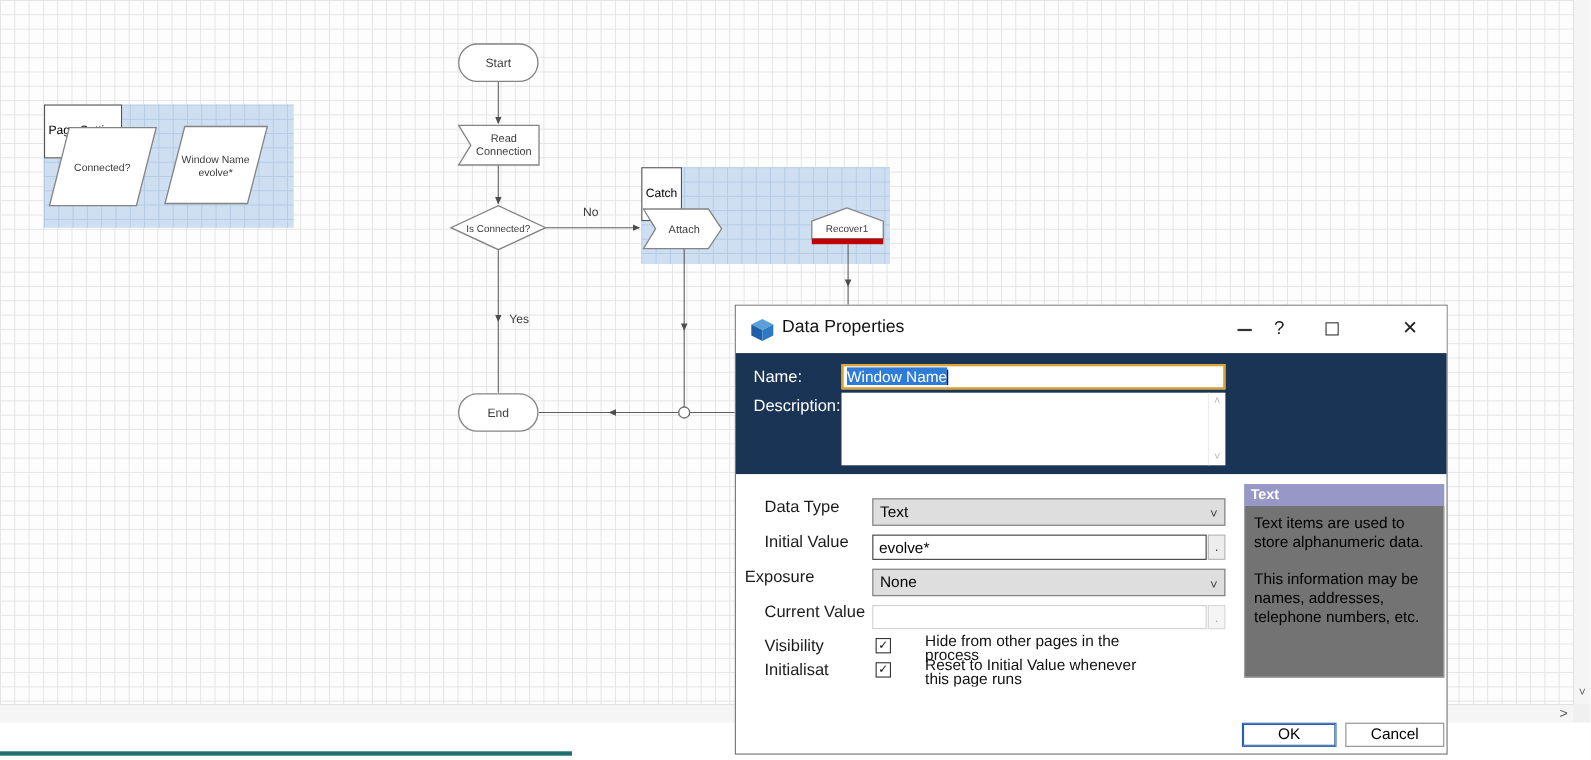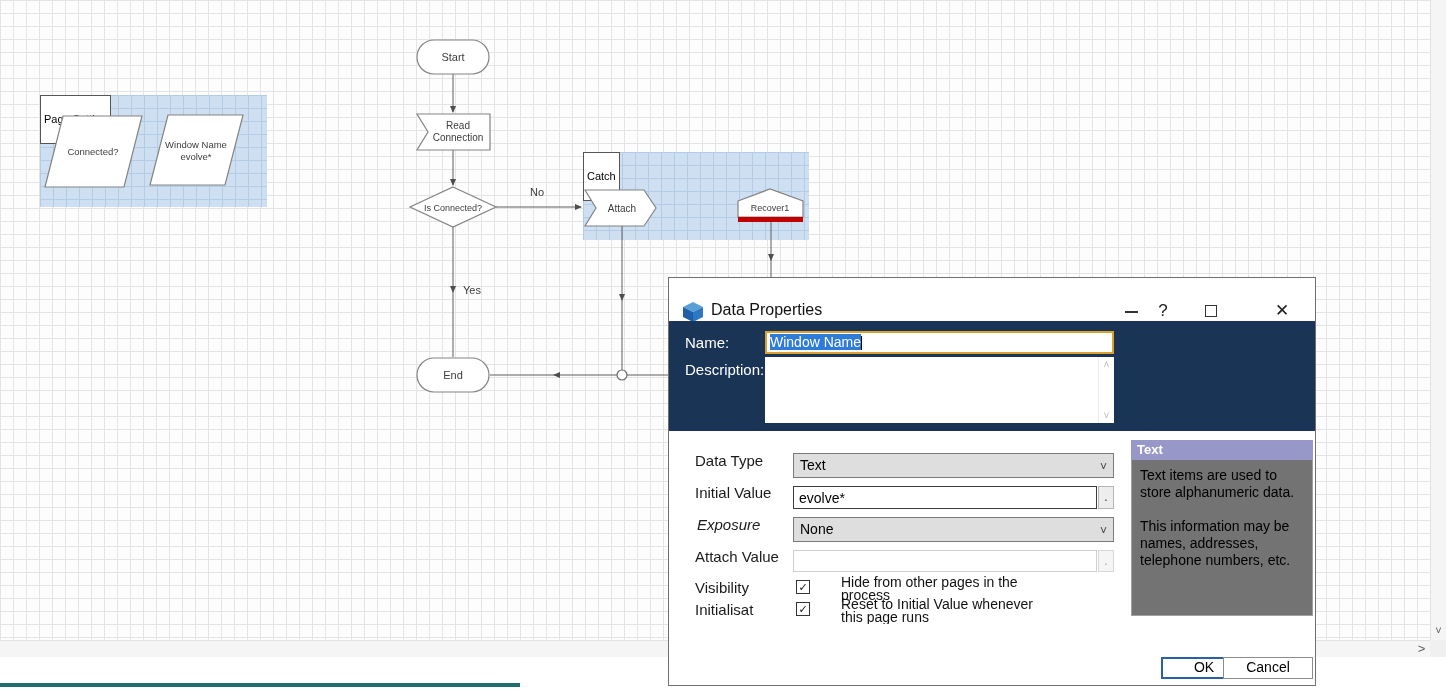--- a/index.html
+++ b/index.html
@@ -39,21 +39,21 @@
   .hscroll .btn { position:absolute; right:0; top:0; width:17px; height:100%; color:#5d5d5d; font-size:13px; text-align:center; line-height:15px; }
   .scroll-corner { position:absolute; right:0; top:640px; width:16px; height:17px; background:#f0f0f0; }
   .status-strip { position:absolute; left:0; top:657px; width:1446px; height:34px; background:#ffffff; }
   .teal-bar { position:absolute; left:0; top:683px; width:520px; height:4px; background:#1f6f6f; }
 
   
   .dialog {
     position:absolute; left:668px; top:277px; width:648px; height:409px;
     background:#ffffff; border:1px solid #707070;
   }
-  .titlebar { position:absolute; left:0; top:12px; width:100%; height:43px; background:#ffffff; }
+  .titlebar { position:absolute; left:0; top:0; width:100%; height:43px; background:#ffffff; }
   .titlebar .app-icon { position:absolute; left:12px; top:10px; width:24px; height:24px; }
   .titlebar .title { position:absolute; left:42px; top:11px; font-size:16px; color:#111; }
   .win-min { position:absolute; left:456px; top:21px; width:13px; height:2px; background:#333; }
   .win-help { position:absolute; left:484px; top:8px; width:20px; height:26px; font-size:17px; color:#222; text-align:center; line-height:26px; }
   .win-max { position:absolute; left:536px; top:15px; width:12px; height:12px; border:1px solid #333; }
   .win-close { position:absolute; left:602px; top:8px; width:22px; height:26px; font-size:17px; color:#222; text-align:center; line-height:26px; }
 
   .navy { position:absolute; left:0; top:43px; width:100%; height:110px; background:#1a3456; }
   .navy .lbl { position:absolute; color:#fff; font-size:15px; }
   .lbl-name { left:16px; top:13px; }
@@ -98,21 +98,21 @@
     font-size:14px; line-height:13px; color:#111;margin-left:25px;
   }
   .info-panel { position:absolute; left:462px; top:162px; width:182px; }
   .info-header { height:20px; background:#9898c8; color:#fff; font-size:13px; font-weight:bold; line-height:20px; padding-left:6px; }
   .info-body { background:#737373; border:1px solid #a0a0a0; border-top:none; padding:7px 8px; font-size:14px; line-height:17px; color:#000; height:156px; }
   .info-body p { margin:0 0 17px 0; }
   .btn-ok, .btn-cancel {
     position:absolute; top:379px; height:22px; background:#fff; font-size:14px;
     text-align:center; line-height:19px; color:#000;
   }
-  .btn-ok { left:460px; width:86px; border:1px solid #2b5fa8; box-shadow:inset 0 0 0 1px #2b5fa8;margin-left:32px; }
+  .btn-ok { left:460px; width:86px; border:1px solid #2b5fa8; box-shadow:inset 0 0 0 1px #2b5fa8; }
   .btn-cancel { left:554px; width:90px; border:1px solid #8c8c8c; }
 </style>
 </head>
 <body>
 
 <div class="grid-area"></div>
 
 <div class="group-block group-page-setting">
   <div class="group-label">Page Setting</div>
 </div>
@@ -215,27 +215,27 @@
   <span class="form-lbl" style="left:26px; top:174px;">Data Type</span>
   <div class="dropdown" style="top:175px;">
     <span>Text</span>
     <span class="chev">˅</span>
   </div>
 
   <span class="form-lbl" style="left:26px; top:206px;">Initial Value</span>
   <input class="txt-input" style="top: 208px;" value="evolve*">
   <div class="dot-btn" style="top:208px;">.</div>
 
-  <span class="form-lbl" style="left:28px; top:238px;font-style:italic;">Exposure</span>
+  <span class="form-lbl" style="left:8px; top:238px;">Exposure</span>
   <div class="dropdown" style="top:239px;">
     <span>None</span>
     <span class="chev">˅</span>
   </div>
 
-  <span class="form-lbl" style="left:26px; top:270px;">Attach Value</span>
+  <span class="form-lbl" style="left:26px; top:270px;">Current Value</span>
   <input class="txt-input disabled" style="top: 272px; height: 22px;">
   <div class="dot-btn disabled" style="top:272px; height:22px;">.</div>
 
   <span class="form-lbl" style="left:26px; top:301px;">Visibility</span>
   <div class="checkbox" style="top:302px;">
     <span>✓</span>
   </div>
   <div class="cb-text" style="top:298px;">Hide from other pages in the process</div>
 
   <span class="form-lbl" style="left:26px; top:323px;">Initialisat</span>

